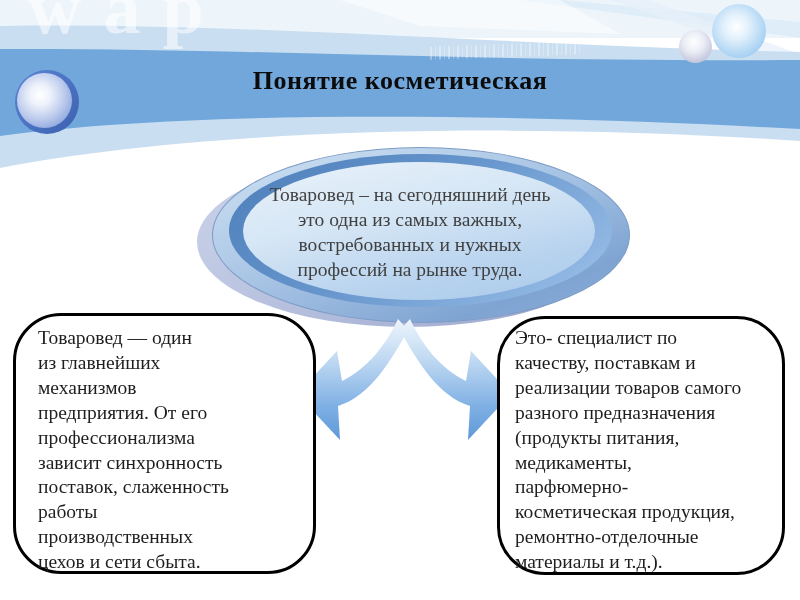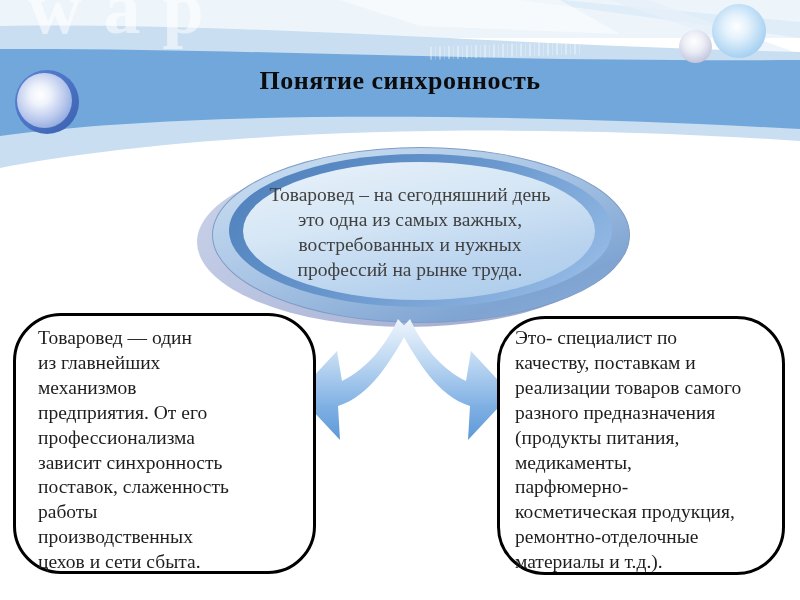--- a/index.html
+++ b/index.html
@@ -109,21 +109,21 @@
 
   <div class="watermark">wap</div>
   <div class="digits-texture"></div>
 
   <div class="sphere sphere-left-outer">
     <div class="sphere-left-inner"></div>
   </div>
   <div class="sphere sphere-right-big"></div>
   <div class="sphere sphere-right-small"></div>
 
-  <div class="title">Понятие синхронность</div>
+  <div class="title">Понятие косметическая</div>
 
   <div class="ell ell-shadow"></div>
   <div class="ell ell-main"></div>
   <div class="ell ell-ring"></div>
   <div class="ell ell-inner"></div>
   <div class="ell-text">Товаровед – на сегодняшний день
 это одна из самых важных,
 востребованных и нужных
 профессий на рынке труда.</div>
 

